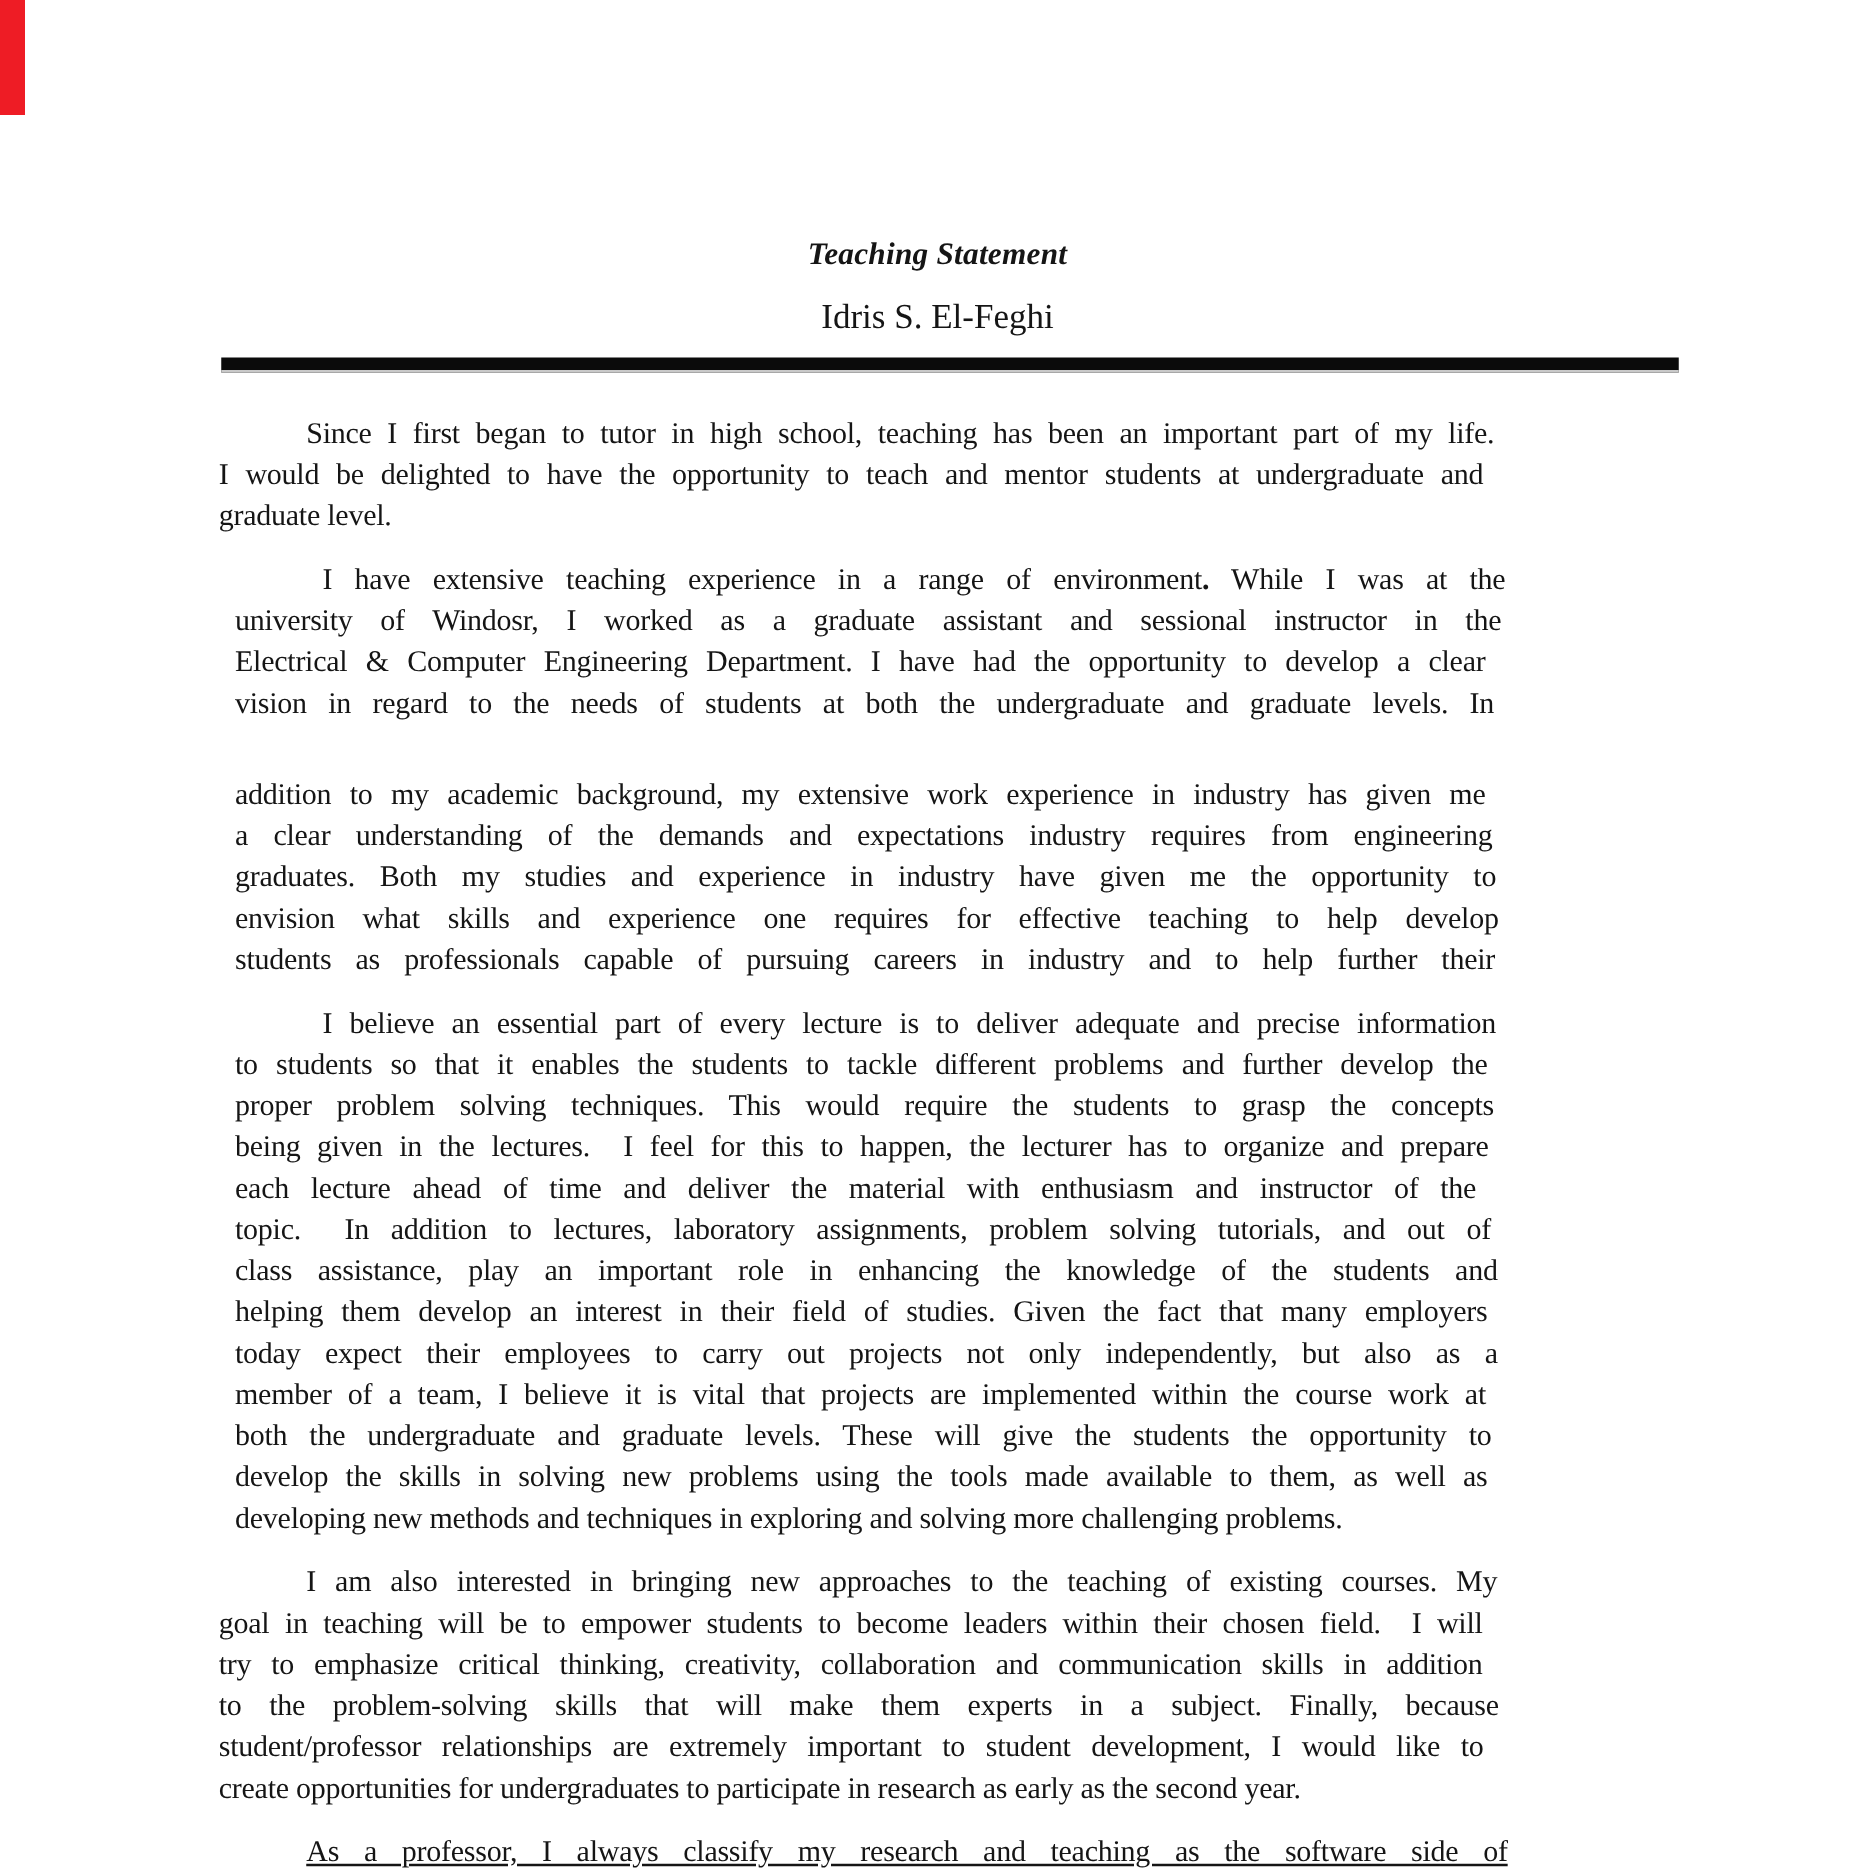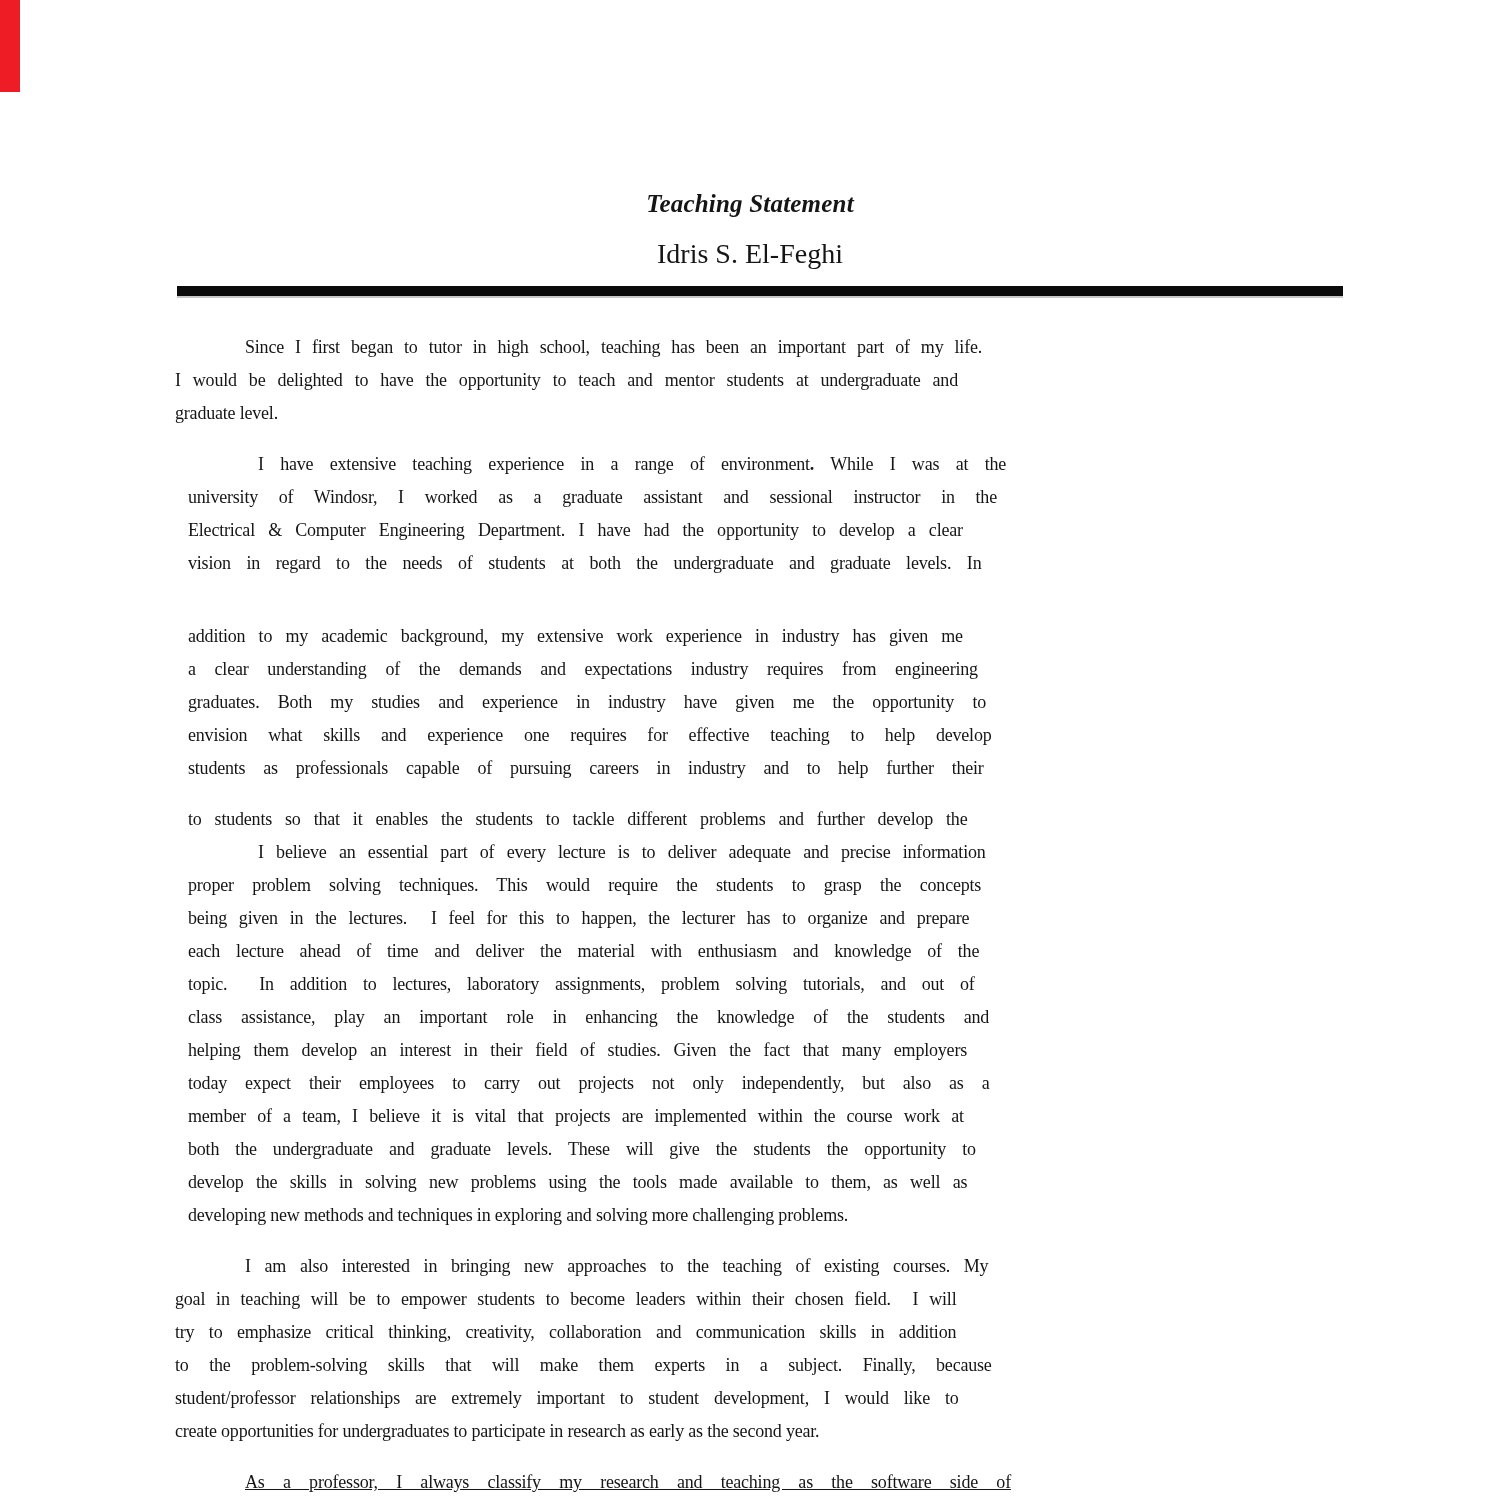--- a/index.html
+++ b/index.html
@@ -52,21 +52,21 @@
     width: 1166px;
     height: 10px;
     background: #0b0b0b;
     border-bottom: 2px solid #c9c9c9;
   }
   .doc-body {
     position: absolute;
     top: 331px;
     left: 175px;
     width: 1145px;
-    font-size: 18px;
+    font-size: 24px;
     letter-spacing: -0.2px;
   }
   .para { margin: 18px 0 0 0; }
   .para:first-child { margin-top: 0; }
   .para.inset { margin-left: 13px; }
   .line {
     line-height: 33px;
     white-space: nowrap;
     text-align: left;
   }
@@ -93,25 +93,25 @@
       <div class="line" style="word-spacing: 16.4808px;"><span class="ltext"><span>university of Windosr, I worked as a graduate assistant and sessional instructor in the</span></span></div>
       <div class="line" style="word-spacing: 8.94231px;"><span class="ltext"><span>Electrical &amp; Computer Engineering Department. I have had the opportunity to develop a clear</span></span></div>
       <div class="line" style="word-spacing: 11.3438px;"><span class="ltext"><span>vision in regard to the needs of students at both the undergraduate and graduate levels. In</span></span></div>
       <div class="line" style="word-spacing: 8.90745px; margin-top: 40px;"><span class="ltext"><span>addition to my academic background, my extensive work experience in industry has given me</span></span></div>
       <div class="line" style="word-spacing: 14.4688px;"><span class="ltext"><span>a clear understanding of the demands and expectations industry requires from engineering</span></span></div>
       <div class="line" style="word-spacing: 14.0252px;"><span class="ltext"><span>graduates. Both my studies and experience in industry have given me the opportunity to</span></span></div>
       <div class="line" style="word-spacing: 16.5365px;"><span class="ltext"><span>envision what skills and experience one requires for effective teaching to help develop</span></span></div>
       <div class="line" style="word-spacing: 13.5769px;"><span class="ltext"><span>students as professionals capable of pursuing careers in industry and to help further their</span></span></div>
     </div>
     <div class="para inset">
+      <div class="line first" style="word-spacing: 8px;"><span class="ltext"><span>I believe an essential part of every lecture is to deliver adequate and precise information</span></span></div>
       <div class="line" style="word-spacing: 8.70937px;"><span class="ltext"><span>to students so that it enables the students to tackle different problems and further develop the</span></span></div>
-      <div class="line first" style="word-spacing: 8px;"><span class="ltext"><span>I believe an essential part of every lecture is to deliver adequate and precise information</span></span></div>
       <div class="line" style="word-spacing: 14.0586px;"><span class="ltext"><span>proper problem solving techniques. This would require the students to grasp the concepts</span></span></div>
       <div class="line" style="word-spacing: 7.57378px;"><span class="ltext"><span>being given in the lectures.&nbsp; I feel for this to happen, the lecturer has to organize and prepare</span></span></div>
-      <div class="line" style="word-spacing: 11.6451px;"><span class="ltext"><span>each lecture ahead of time and deliver the material with enthusiasm and knowledge of the</span></span></div>
+      <div class="line" style="word-spacing: 11.6451px;"><span class="ltext"><span>each lecture ahead of time and deliver the material with enthusiasm and instructor of the</span></span></div>
       <div class="line" style="word-spacing: 11.619px;"><span class="ltext"><span>topic.&nbsp; In addition to lectures, laboratory assignments, problem solving tutorials, and out of</span></span></div>
       <div class="line" style="word-spacing: 14.7488px;"><span class="ltext"><span>class assistance, play an important role in enhancing the knowledge of the students and</span></span></div>
       <div class="line" style="word-spacing: 8.6px;"><span class="ltext"><span>helping them develop an interest in their field of studies. Given the fact that many employers</span></span></div>
       <div class="line" style="word-spacing: 13.7835px;"><span class="ltext"><span>today expect their employees to carry out projects not only independently, but also as a</span></span></div>
       <div class="line" style="word-spacing: 7.06434px;"><span class="ltext"><span>member of a team, I believe it is vital that projects are implemented within the course work at</span></span></div>
       <div class="line" style="word-spacing: 11.8317px;"><span class="ltext"><span>both the undergraduate and graduate levels. These will give the students the opportunity to</span></span></div>
       <div class="line" style="word-spacing: 8.09082px;"><span class="ltext"><span>develop the skills in solving new problems using the tools made available to them, as well as</span></span></div>
       <div class="line"><span class="ltext"><span>developing new methods and techniques in exploring and solving more challenging problems.</span></span></div>
     </div>
     <div class="para">

